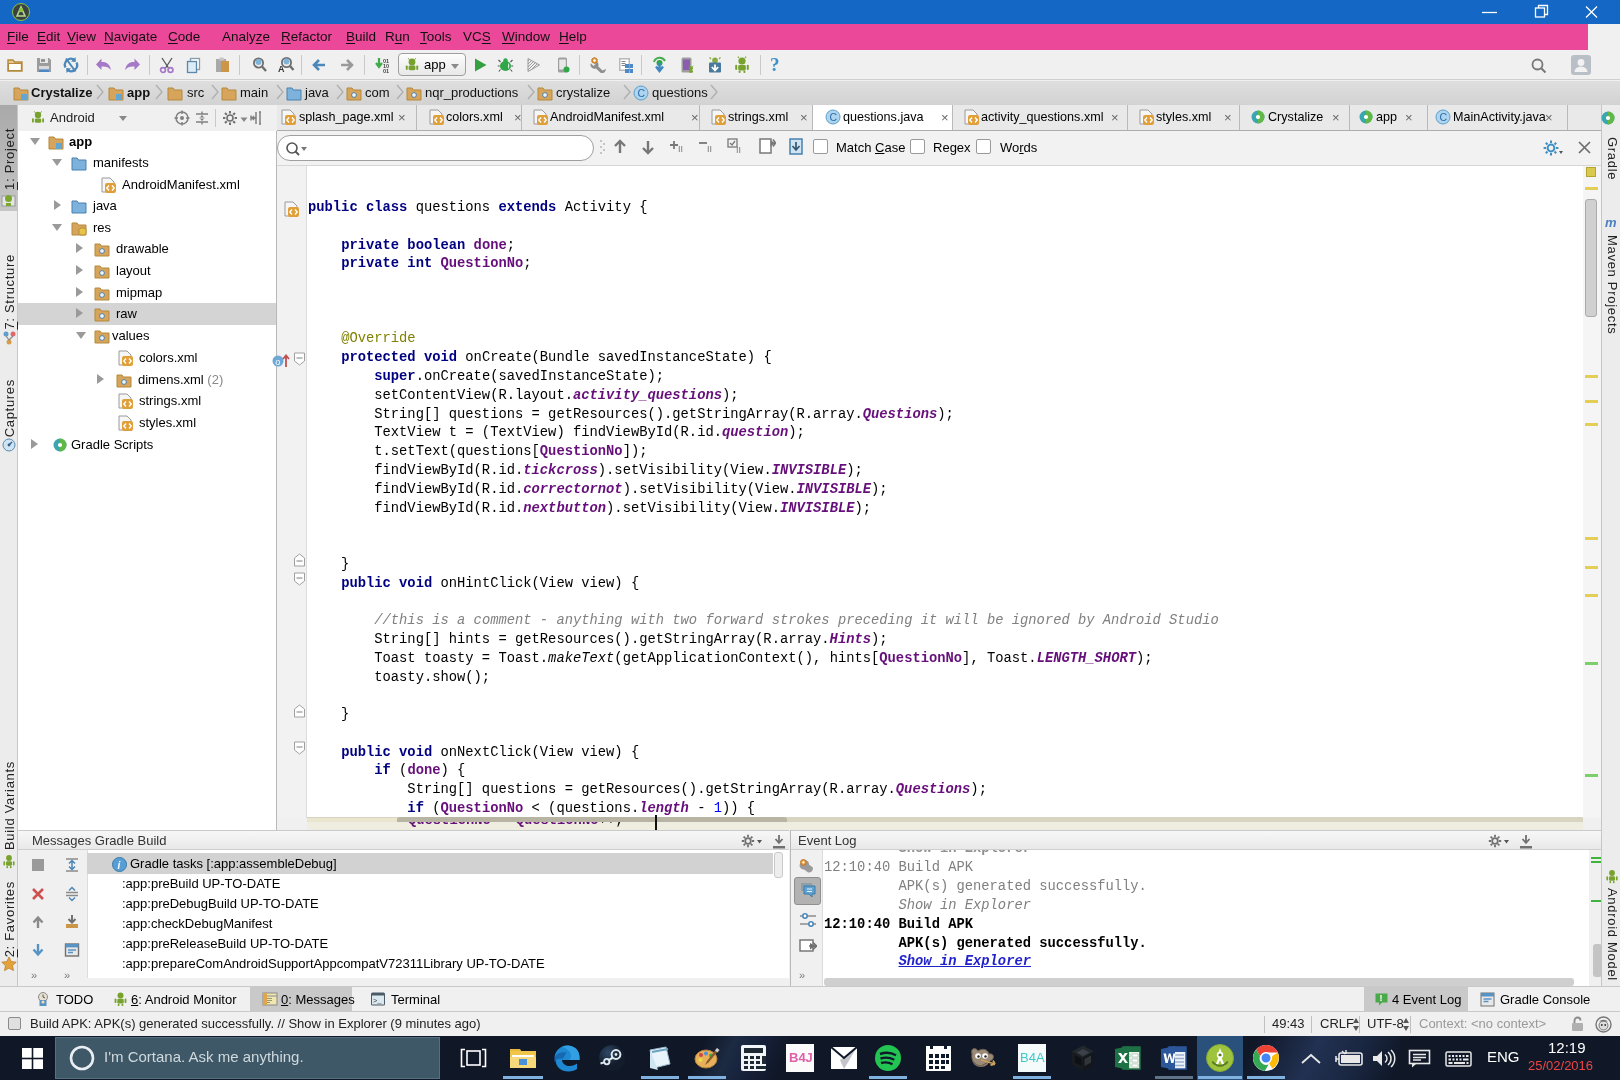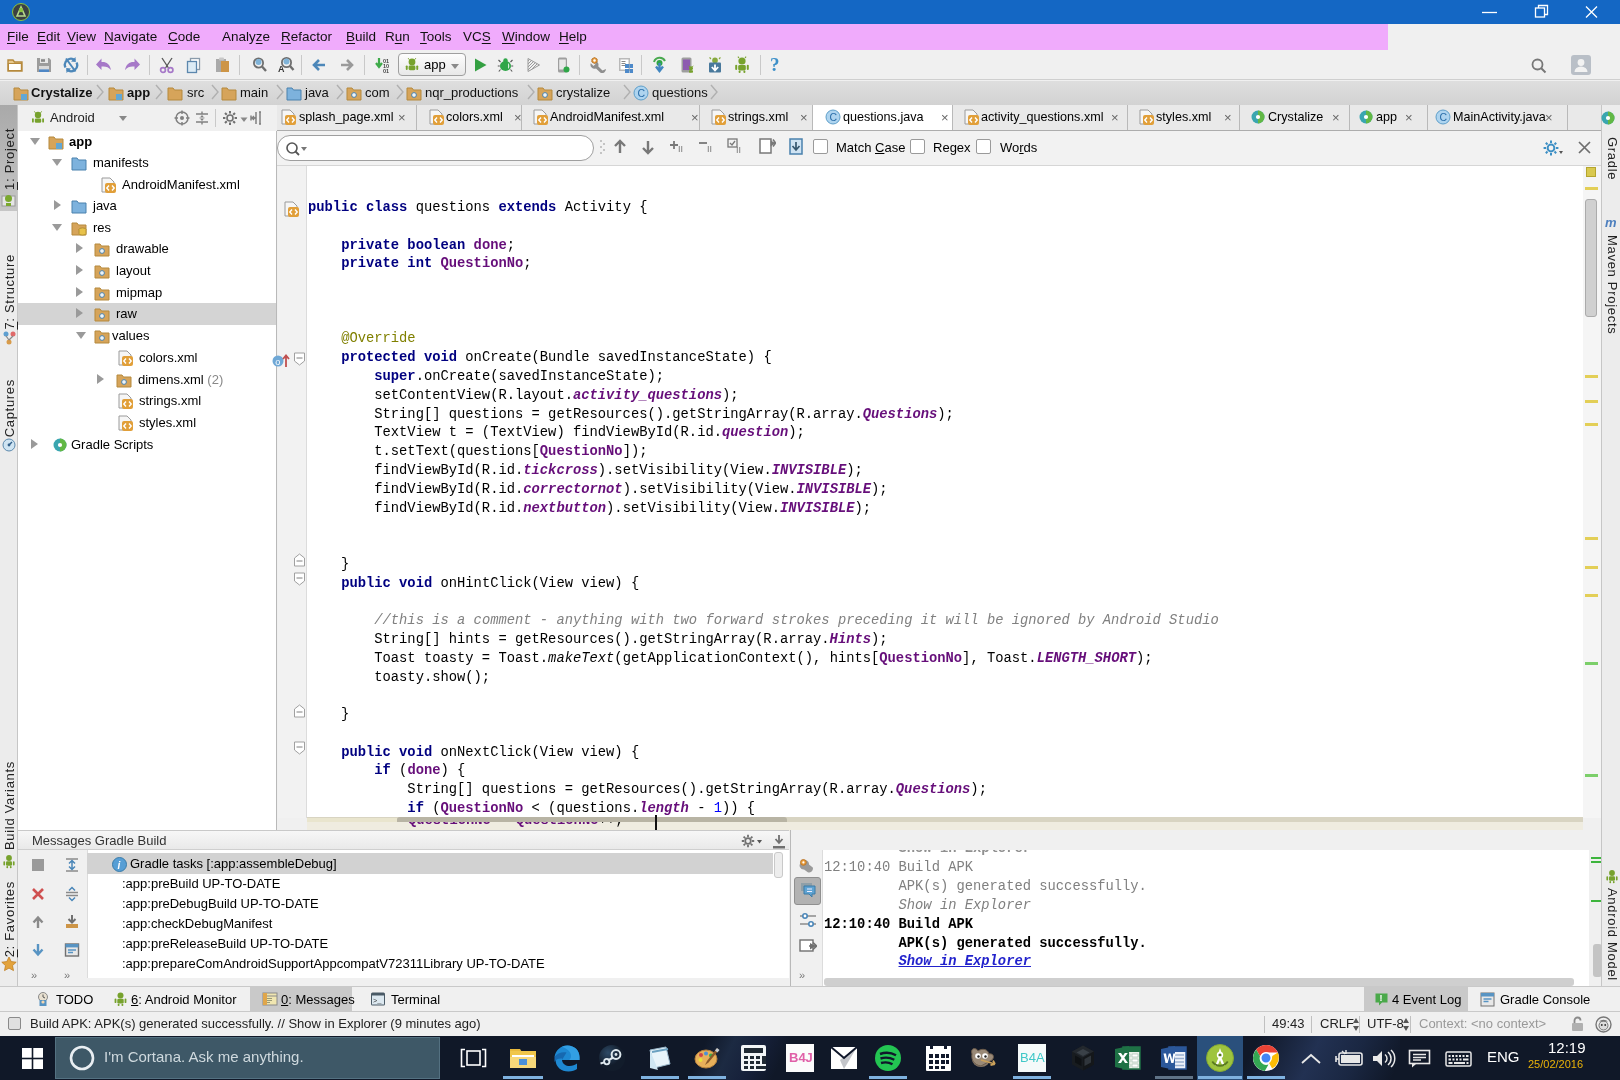--- a/index.html
+++ b/index.html
@@ -2,21 +2,21 @@
 <html><head><meta charset="utf-8">
 <style>
 *{margin:0;padding:0;box-sizing:border-box}
 html,body{width:1620px;height:1080px;overflow:hidden;font-family:"Liberation Sans",sans-serif;}
 .abs{position:absolute}
 #page{position:relative;width:1620px;height:1080px;background:#f0f0f0}
 
 #titlebar{left:0;top:0;width:1620px;height:24px;background:#1467c4;color:#fff;font-size:13px}
 #titletext{left:46px;top:4px;color:#fdfdfd;white-space:nowrap;letter-spacing:0.25px}
 
-#menubar{left:0;top:24px;width:1388px;height:26px;background:#f0abfc;font-size:13.5px;color:#111}
+#menubar{left:0;top:24px;width:1588px;height:26px;background:#ec4899;font-size:13.5px;color:#111}
 .mi{position:absolute;top:5px}
 .mi u{text-decoration-thickness:1px;text-underline-offset:2px}
 
 #toolbar{left:0;top:50px;width:1620px;height:30px;background:#f0f0f0;border-bottom:1px solid #cfcfcf}
 .tsep{position:absolute;top:5px;width:1px;height:20px;background:#c9c9c9}
 .ticon{position:absolute;top:6px;width:18px;height:18px}
 
 #crumbs{left:0;top:81px;width:1620px;height:24px;background:linear-gradient(#dedede,#d2d2d2);font-size:13px;color:#111}
 .crumbtext{position:absolute;top:4px;white-space:nowrap}
 .chev{position:absolute;top:3px;width:8px;height:16px}
@@ -857,20 +857,34 @@
         <path d="M2 10 h12 v4 H2Z" fill="#cd9547"></path>
       </svg>
  <svg class="abs" style="left:46px;top:112px" width="16" height="16" viewBox="0 0 16 16">
         <rect x="1.5" y="2" width="13" height="12" fill="#e8e8e8" stroke="#707070" stroke-width="1.4"></rect>
         <rect x="1.5" y="2" width="13" height="3.4" fill="#5894c3"></rect>
         <path d="M4 8 h8 M4 10.5 h5" stroke="#5894c3" stroke-width="1.4"></path>
       </svg>
  <div class="abs" style="left:46px;top:139px;color:#777;font-size:11px;letter-spacing:1px">»</div>
 </div>
 <div class="abs" id="evtpanel">
+ <div class="phead">
+        <span class="abs" style="left:7px;top:2px">Event Log</span>
+  <svg class="abs" style="left:696px;top:2px" width="24" height="17" viewBox="0 0 24 17">
+          <g stroke="#707070" stroke-width="1.8">
+            <circle cx="8" cy="8" r="2.8" fill="none"></circle>
+            <path d="M8 1.8 V4 M8 12 V14.2 M1.8 8 H4 M12 8 H14.2 M3.6 3.6 L5.2 5.2 M10.8 10.8 L12.4 12.4 M12.4 3.6 L10.8 5.2 M5.2 10.8 L3.6 12.4"></path>
+          </g>
+          <path d="M17 7 l2.5 3.5 2.5-3.5Z" fill="#555"></path>
+        </svg>
+  <svg class="abs" style="left:726px;top:2px" width="18" height="17" viewBox="0 0 18 17">
+          <path d="M9 2 v7 M5.5 6 l3.5 4 3.5-4" stroke="#707070" stroke-width="1.8" fill="none"></path>
+          <path d="M3 13 h12 v2.5 H3Z" fill="#707070"></path>
+        </svg>
+ </div>
  <div class="abs" style="left:0;top:20px;width:32px;height:136px;background:#f0f0f0;border-right:1px solid #dcdcdc"></div>
  <div class="abs" style="left:32px;top:20px;width:766px;height:136px;background:#fff;overflow:hidden">
   <div class="abs" style="left:1px;top:-10px;font-family:'Liberation Mono',monospace;font-size:13.8px;line-height:18.9px;white-space:pre"><span style="color:#909090;font-weight:bold">         <span style="text-decoration:line-through">Show in Explorer</span></span>
 <span style="color:#808080">12:10:40 Build APK</span>
 <span style="color:#808080">         APK(s) generated successfully.</span>
 <span style="color:#808080;font-style:italic">         Show in Explorer</span>
 <b>12:10:40 Build APK</b>
 <b>         APK(s) generated successfully.</b>
 <b style="font-style:italic"><span style="color:#000">         </span><a style="color:#2222cc;text-decoration:underline">Show in Explorer</a></b></div>
   <div class="abs" style="left:1px;top:128px;width:750px;height:8px;background:#cfcfcf;border-radius:3px"></div>
@@ -1190,14 +1204,14 @@
           <rect x="11" y="7.5" width="2" height="2"></rect>
           <rect x="14.5" y="7.5" width="2" height="2"></rect>
           <rect x="18" y="7.5" width="5.5" height="2"></rect>
           <rect x="3.5" y="11" width="4" height="2"></rect>
           <rect x="9" y="11" width="11" height="2"></rect>
           <rect x="21.5" y="11" width="2" height="2"></rect>
         </g>
       </svg>
  <span class="abs" style="left:1487px;top:12px;font-size:15px;color:#fff">ENG</span>
  <span class="abs" style="left:1548px;top:3px;font-size:15px;color:#fff">12:19</span>
- <span class="abs" style="left:1528px;top:22px;font-size:11px;color:#eab308">25/02/2016</span>
+ <span class="abs" style="left:1528px;top:22px;font-size:13px;color:#ef4444">25/02/2016</span>
 </div>
 </div>
 </body></html>

